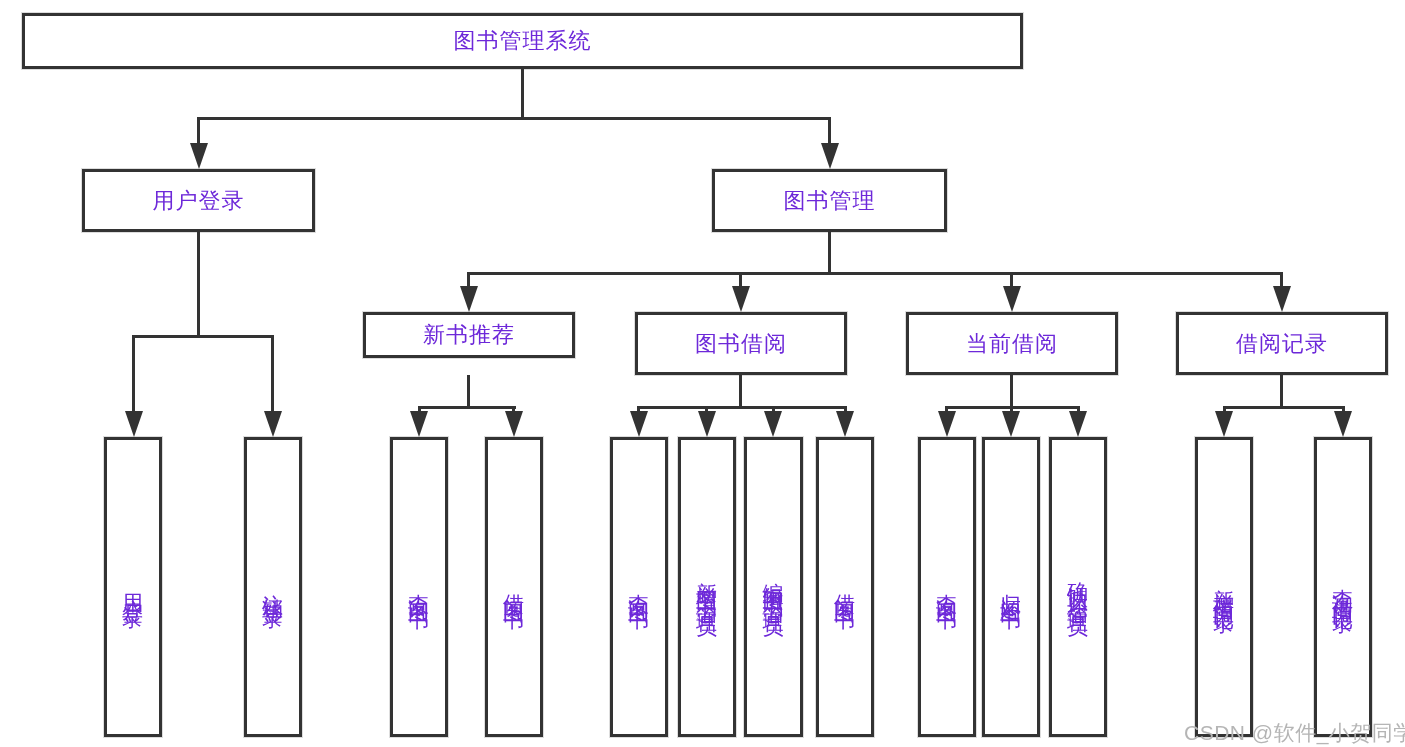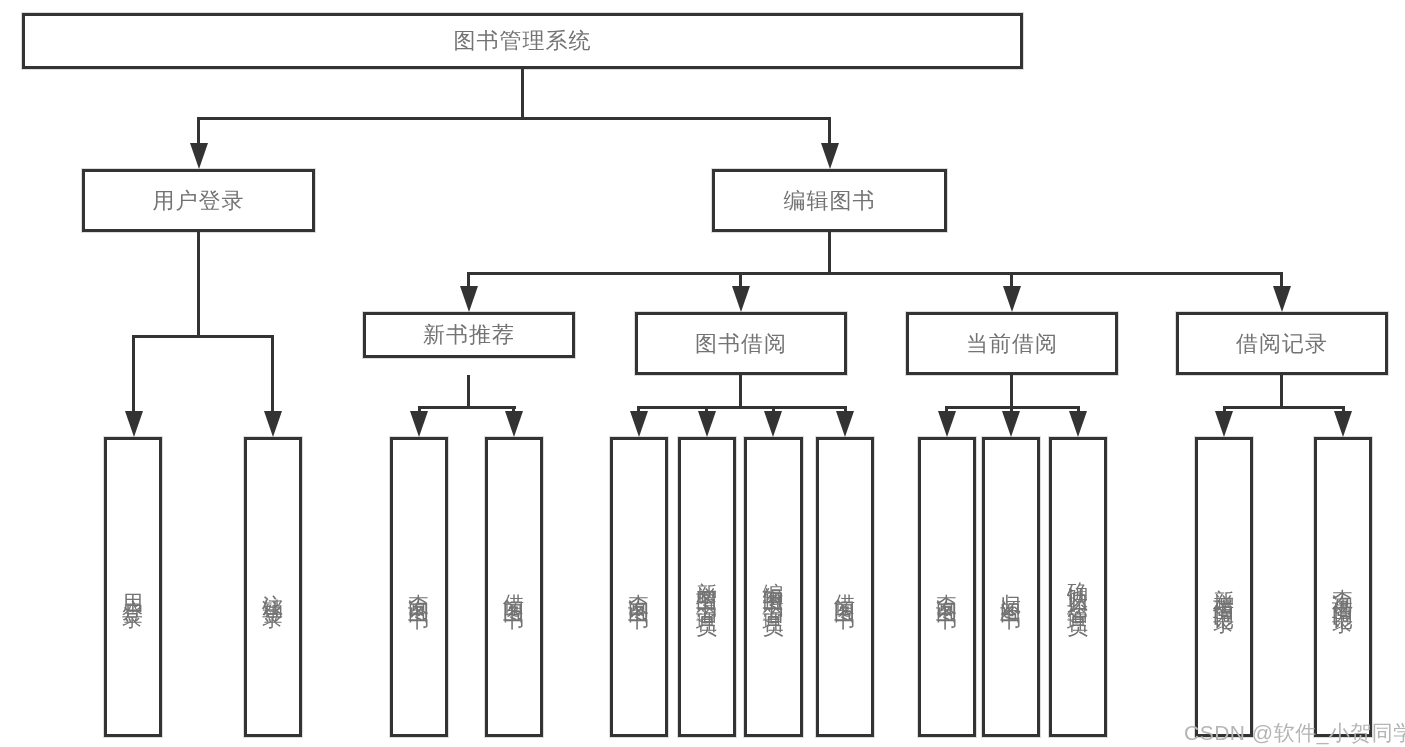--- a/index.html
+++ b/index.html
@@ -9,21 +9,21 @@
     height: 747px;
     background: #ffffff;
     font-family: "Liberation Sans", "DejaVu Sans", sans-serif;
     overflow: hidden;
   }
   .box {
     position: absolute;
     box-sizing: border-box;
     background: #ffffff;
     border: 3px solid #333333;
-    color: #737373;
+    color: #6d28d9;
     display: flex;
     align-items: center;
     justify-content: center;
     font-size: 22px;
     letter-spacing: 1px;
     box-shadow: 0 0 0 1px rgba(120,120,120,0.25);
   }
   .vbox {
     writing-mode: vertical-rl;
     text-orientation: upright;
@@ -67,21 +67,21 @@
   <div class="line" style="left:197px; top:117px; width:634px; height:3px;"></div>
   <div class="line" style="left:197px; top:117px; width:3px; height:30px;"></div>
   <div class="head" style="left:190px; top:143px;"></div>
   <div class="line" style="left:828px; top:117px; width:3px; height:30px;"></div>
   <div class="head" style="left:821px; top:143px;"></div>
 
   <div class="box" style="left:82px; top:169px; width:233px; height:63px;">
     <span>用户登录</span>
   </div>
   <div class="box" style="left:712px; top:169px; width:235px; height:63px;">
-    <span>编辑图书</span>
+    <span>图书管理</span>
   </div>
 
   <div class="line" style="left:197px; top:232px; width:3px; height:103px;"></div>
   <div class="line" style="left:132px; top:335px; width:142px; height:3px;"></div>
   <div class="line" style="left:132px; top:335px; width:3px; height:78px;"></div>
   <div class="head" style="left:125px; top:411px;"></div>
   <div class="line" style="left:271px; top:335px; width:3px; height:78px;"></div>
   <div class="head" style="left:264px; top:411px;"></div>
 
   <div class="line" style="left:828px; top:232px; width:3px; height:40px;"></div>

